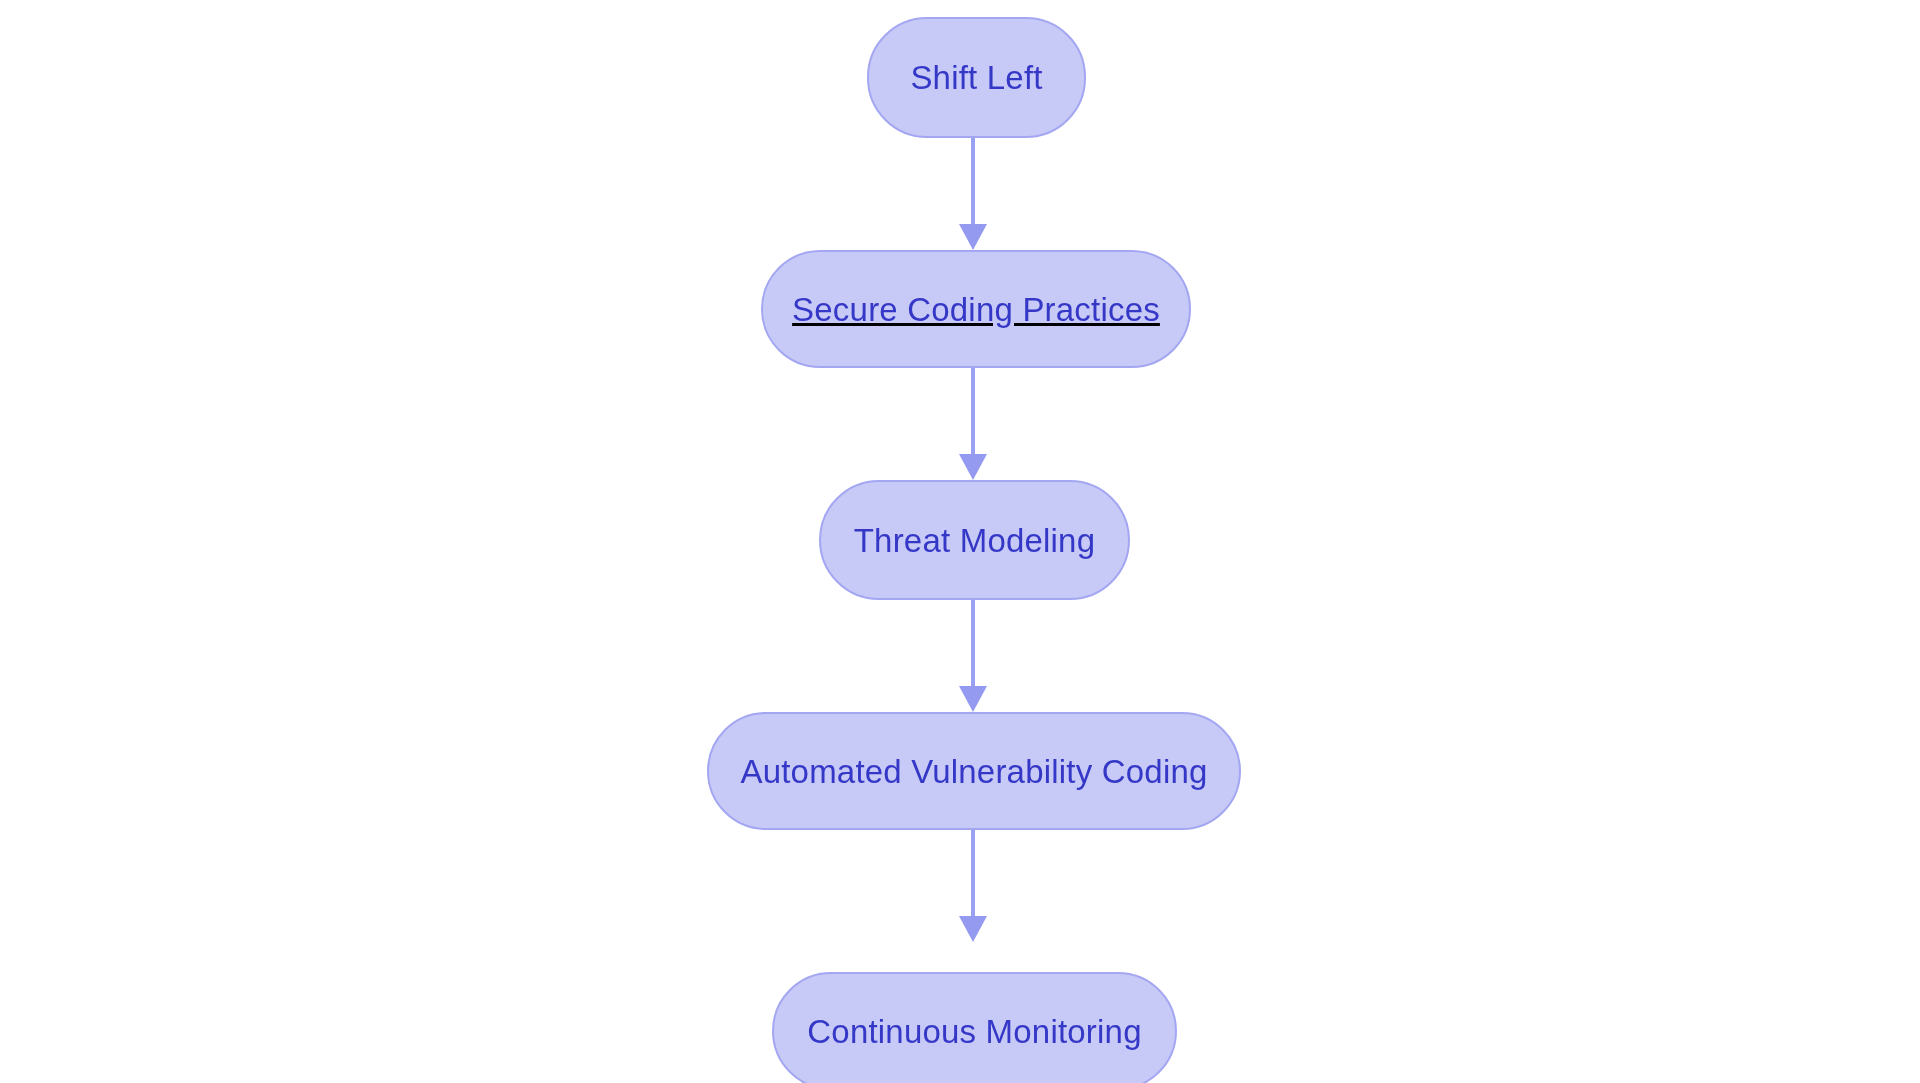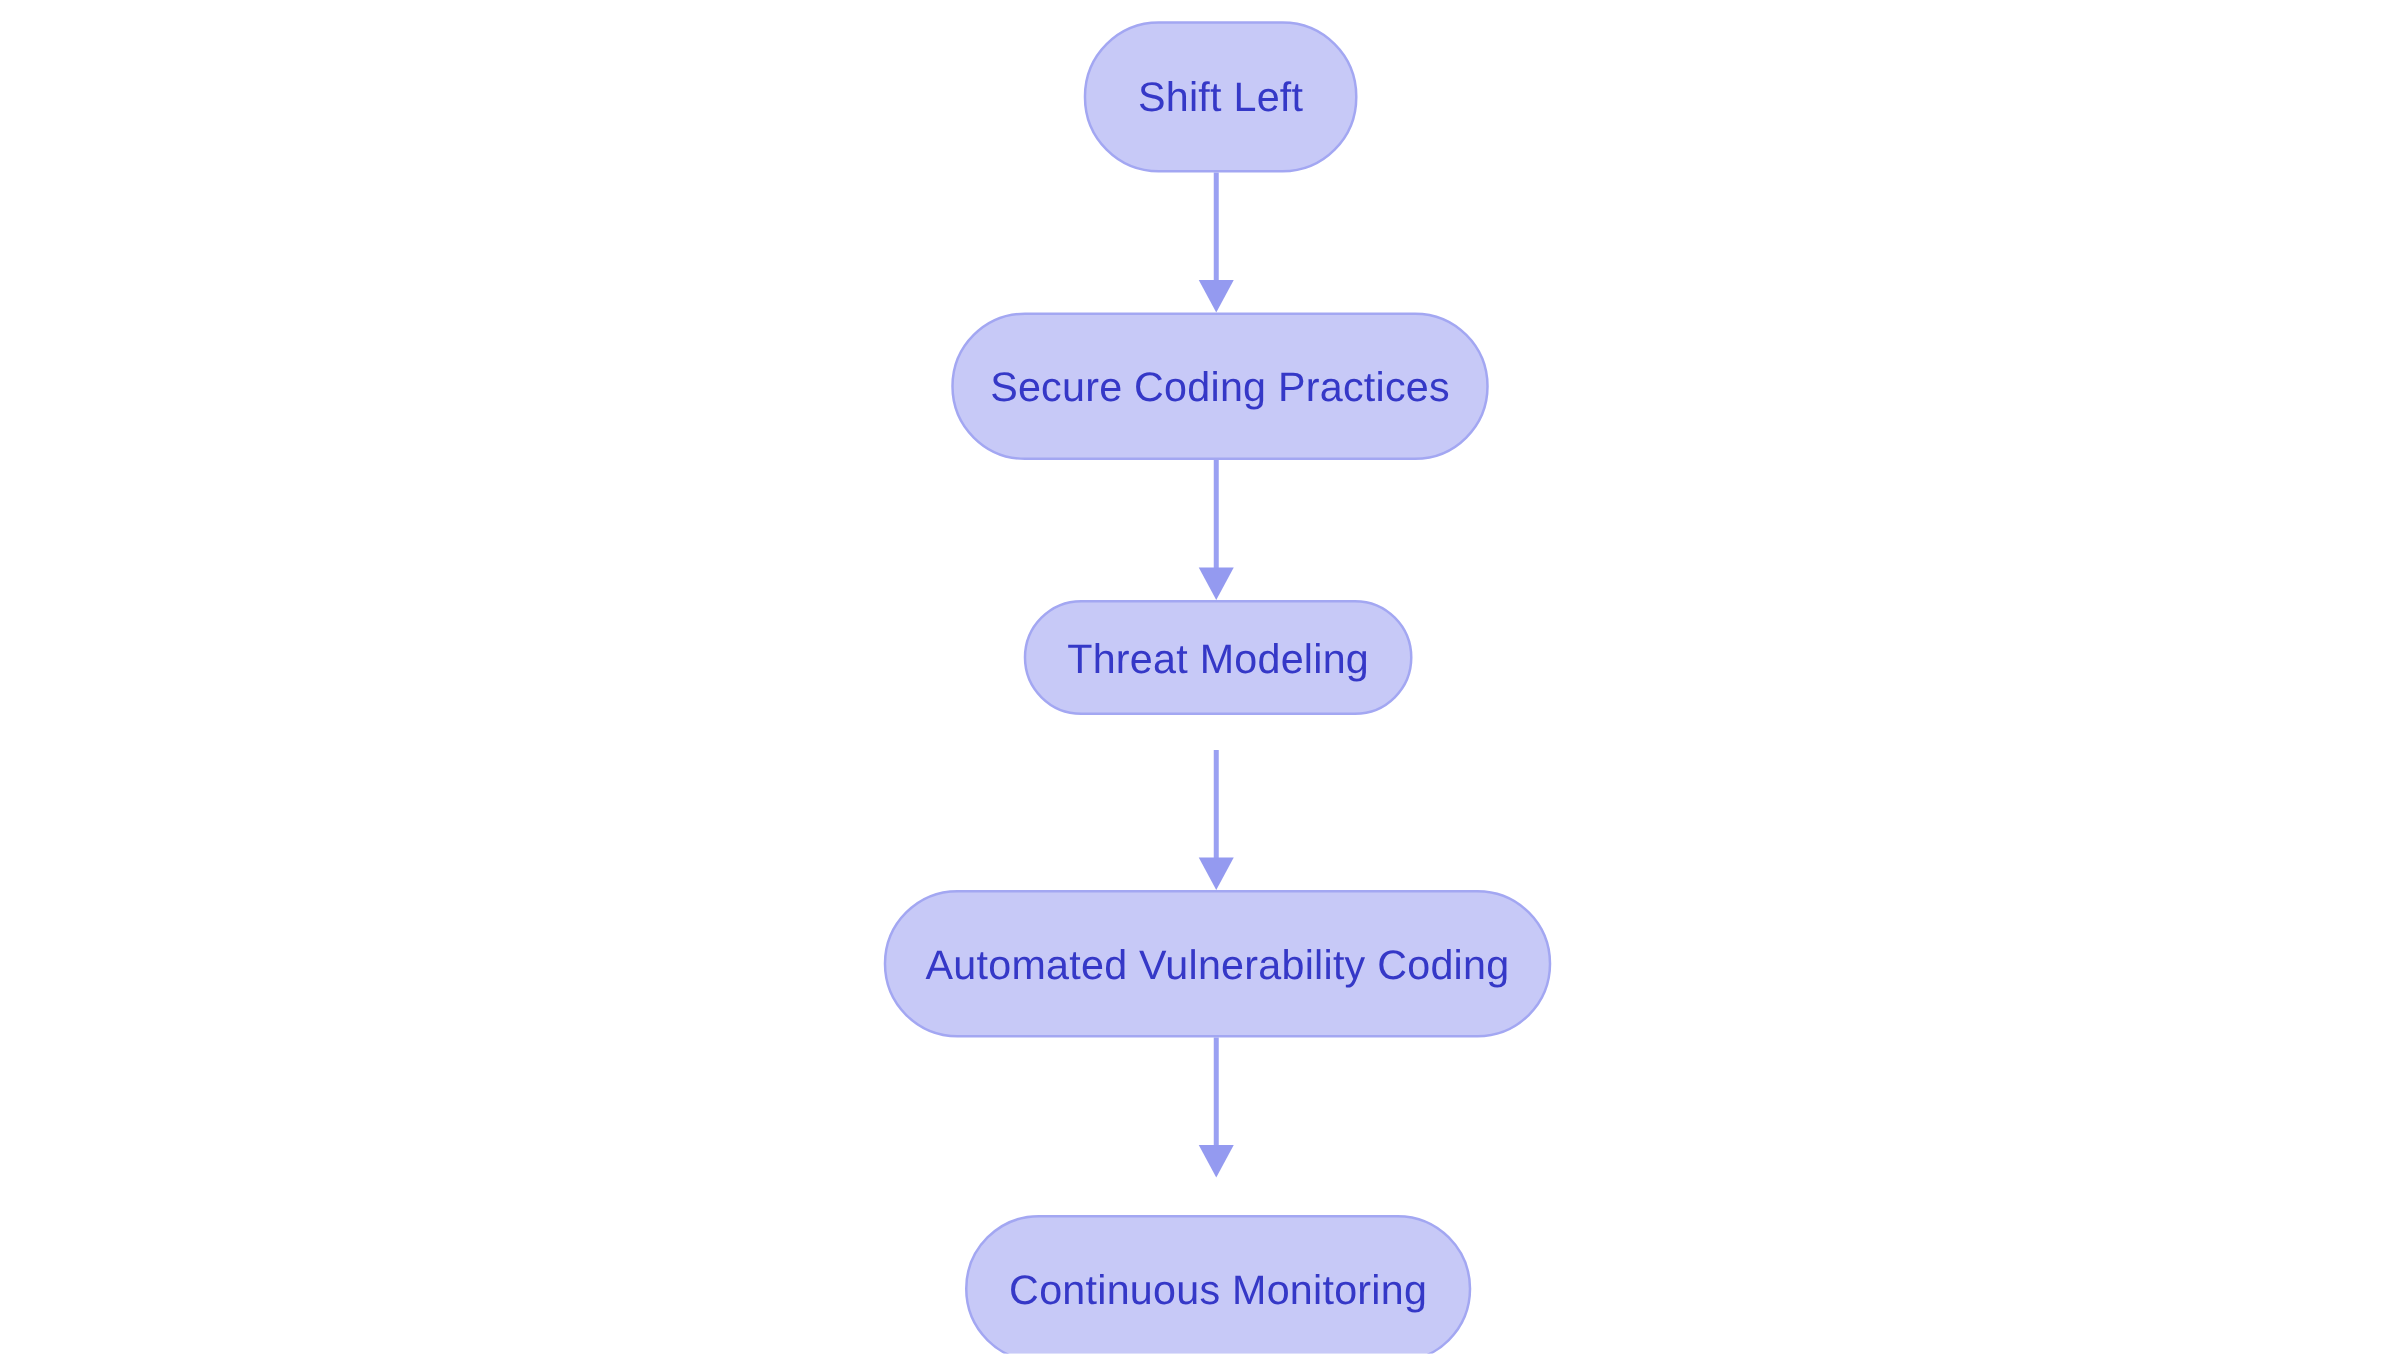--- a/index.html
+++ b/index.html
@@ -29,22 +29,22 @@
   .node-label {
     color: #3538c7;
     font-size: 33px;
     line-height: 1;
     white-space: nowrap;
     letter-spacing: 0.2px;
     text-align: center;
   }
   
   .node-1 { left: 853px; top: 17px;  width: 219px; height: 121px; }
-  .node-2 { left: 747px; top: 250px; width: 430px; height: 118px; }
-  .node-3 { left: 805px; top: 480px; width: 311px; height: 92px; }
+  .node-2 { left: 747px; top: 250px; width: 430px; height: 118px; text-decoration: underline; }
+  .node-3 { left: 805px; top: 480px; width: 311px; height: 120px; }
   .node-4 { left: 693px; top: 712px; width: 534px; height: 118px; }
   .node-5 { left: 758px; top: 972px; width: 405px; height: 118px; justify-content: center; }
 
   .connector {
     position: absolute;
     left: 945px;           
     width: 28px;
     height: 112px;
   }
   .c-1 { top: 138px; }

